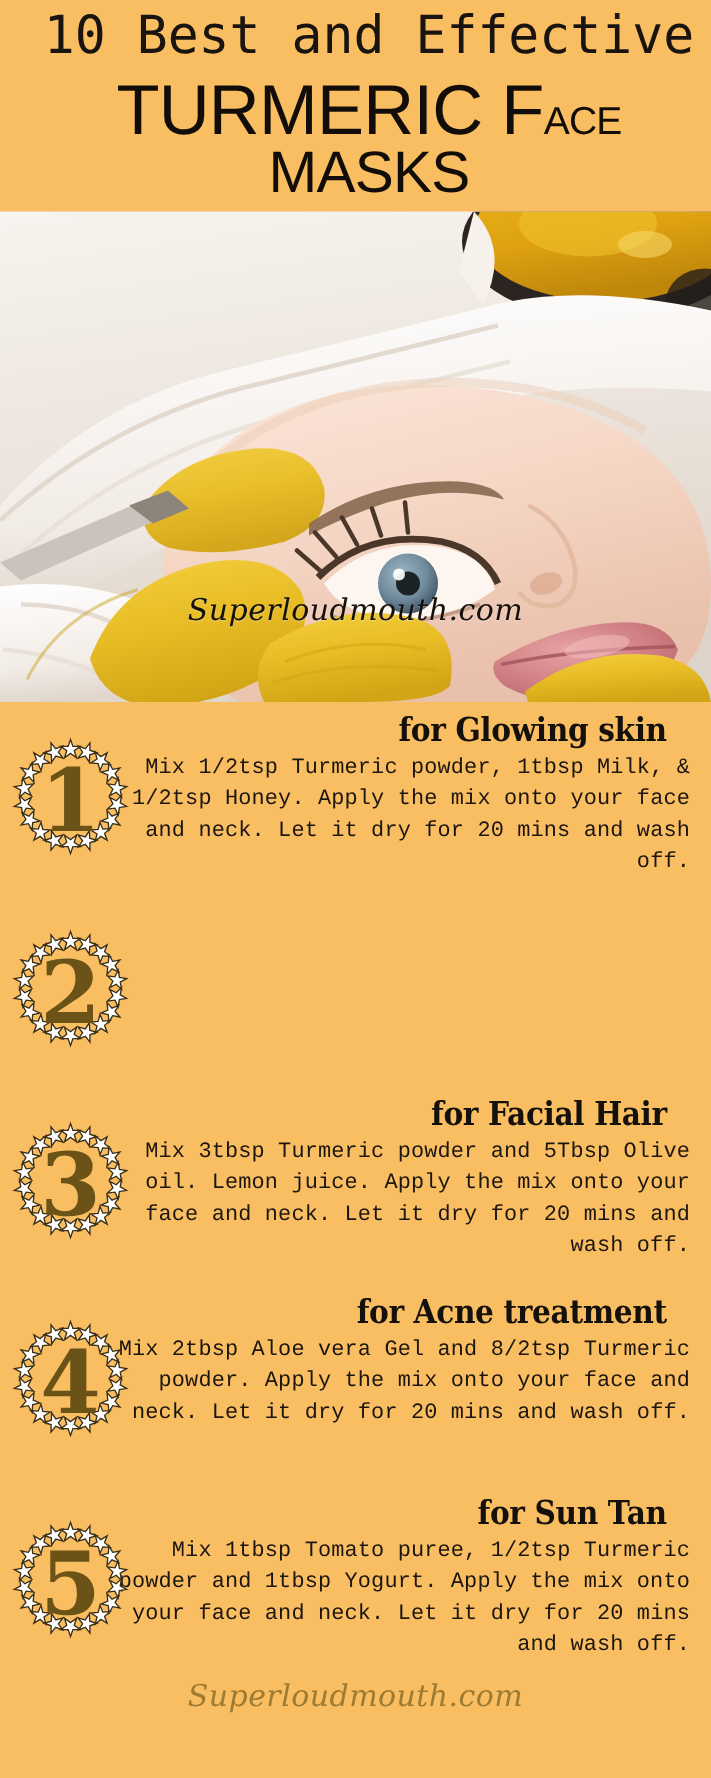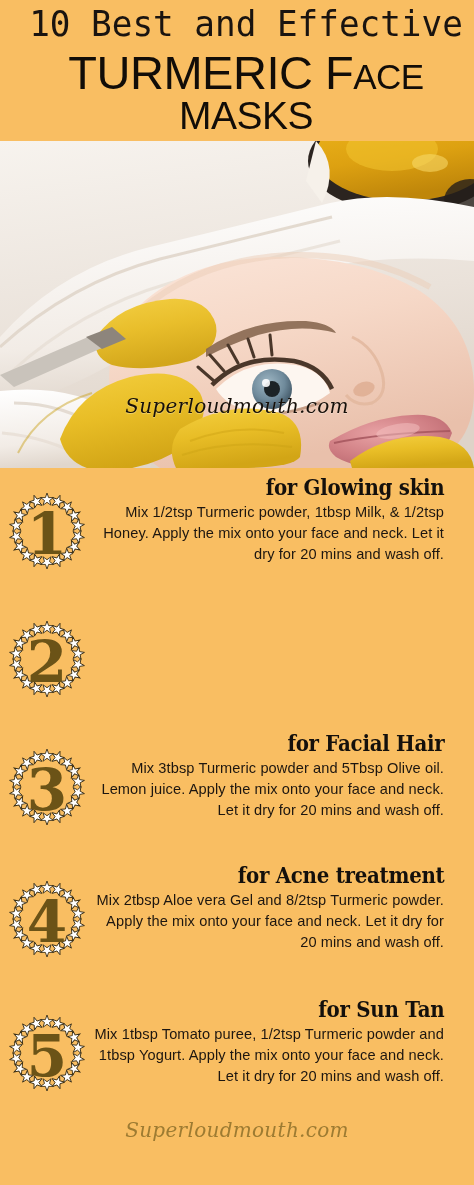--- a/index.html
+++ b/index.html
@@ -32,21 +32,21 @@
     font-size:47px;
     color:#120d08;
     line-height:1.12;
     letter-spacing:-0.5px;
     margin-top:2px;
     white-space:nowrap;
   }
   .hl2 .sc {
     font-size:47px;
   }
-  .hl2 .sc .small { font-size:35px; }
+  .hl2 .sc .small { font-size:26px; }
   .hl3 {
     font-family:Liberation Sans, sans-serif;
     font-size:39px;
     color:#120d08;
     line-height:1.05;
     letter-spacing:-0.5px;
     margin-top:-4px;
   }
 
   
@@ -101,26 +101,26 @@
     font-size:22px;
     color:#14100c;
     letter-spacing:-0.3px;
     line-height:1.05;
     transform:scaleX(0.90);
     transform-origin:center top;
     margin-bottom:3px;
     white-space:nowrap;
   }
   .tip-text {
-    font-family:Liberation Sans, sans-serif;
+    font-family:Liberation Mono, monospace;
     font-size:14.6px;
     color:#1d1610;
     line-height:1.43;
     letter-spacing:0.1px;
-    padding:0 20px;
+    padding:0 4px;
   }
 
   
   .tip.t1 { min-height:128px; }
   .tip.t2 { min-height:128px; }
   .tip.t3 { min-height:132px; }
   .tip.t4 { min-height:134px; }
   .tip.t5 { min-height:120px; }
 
   

